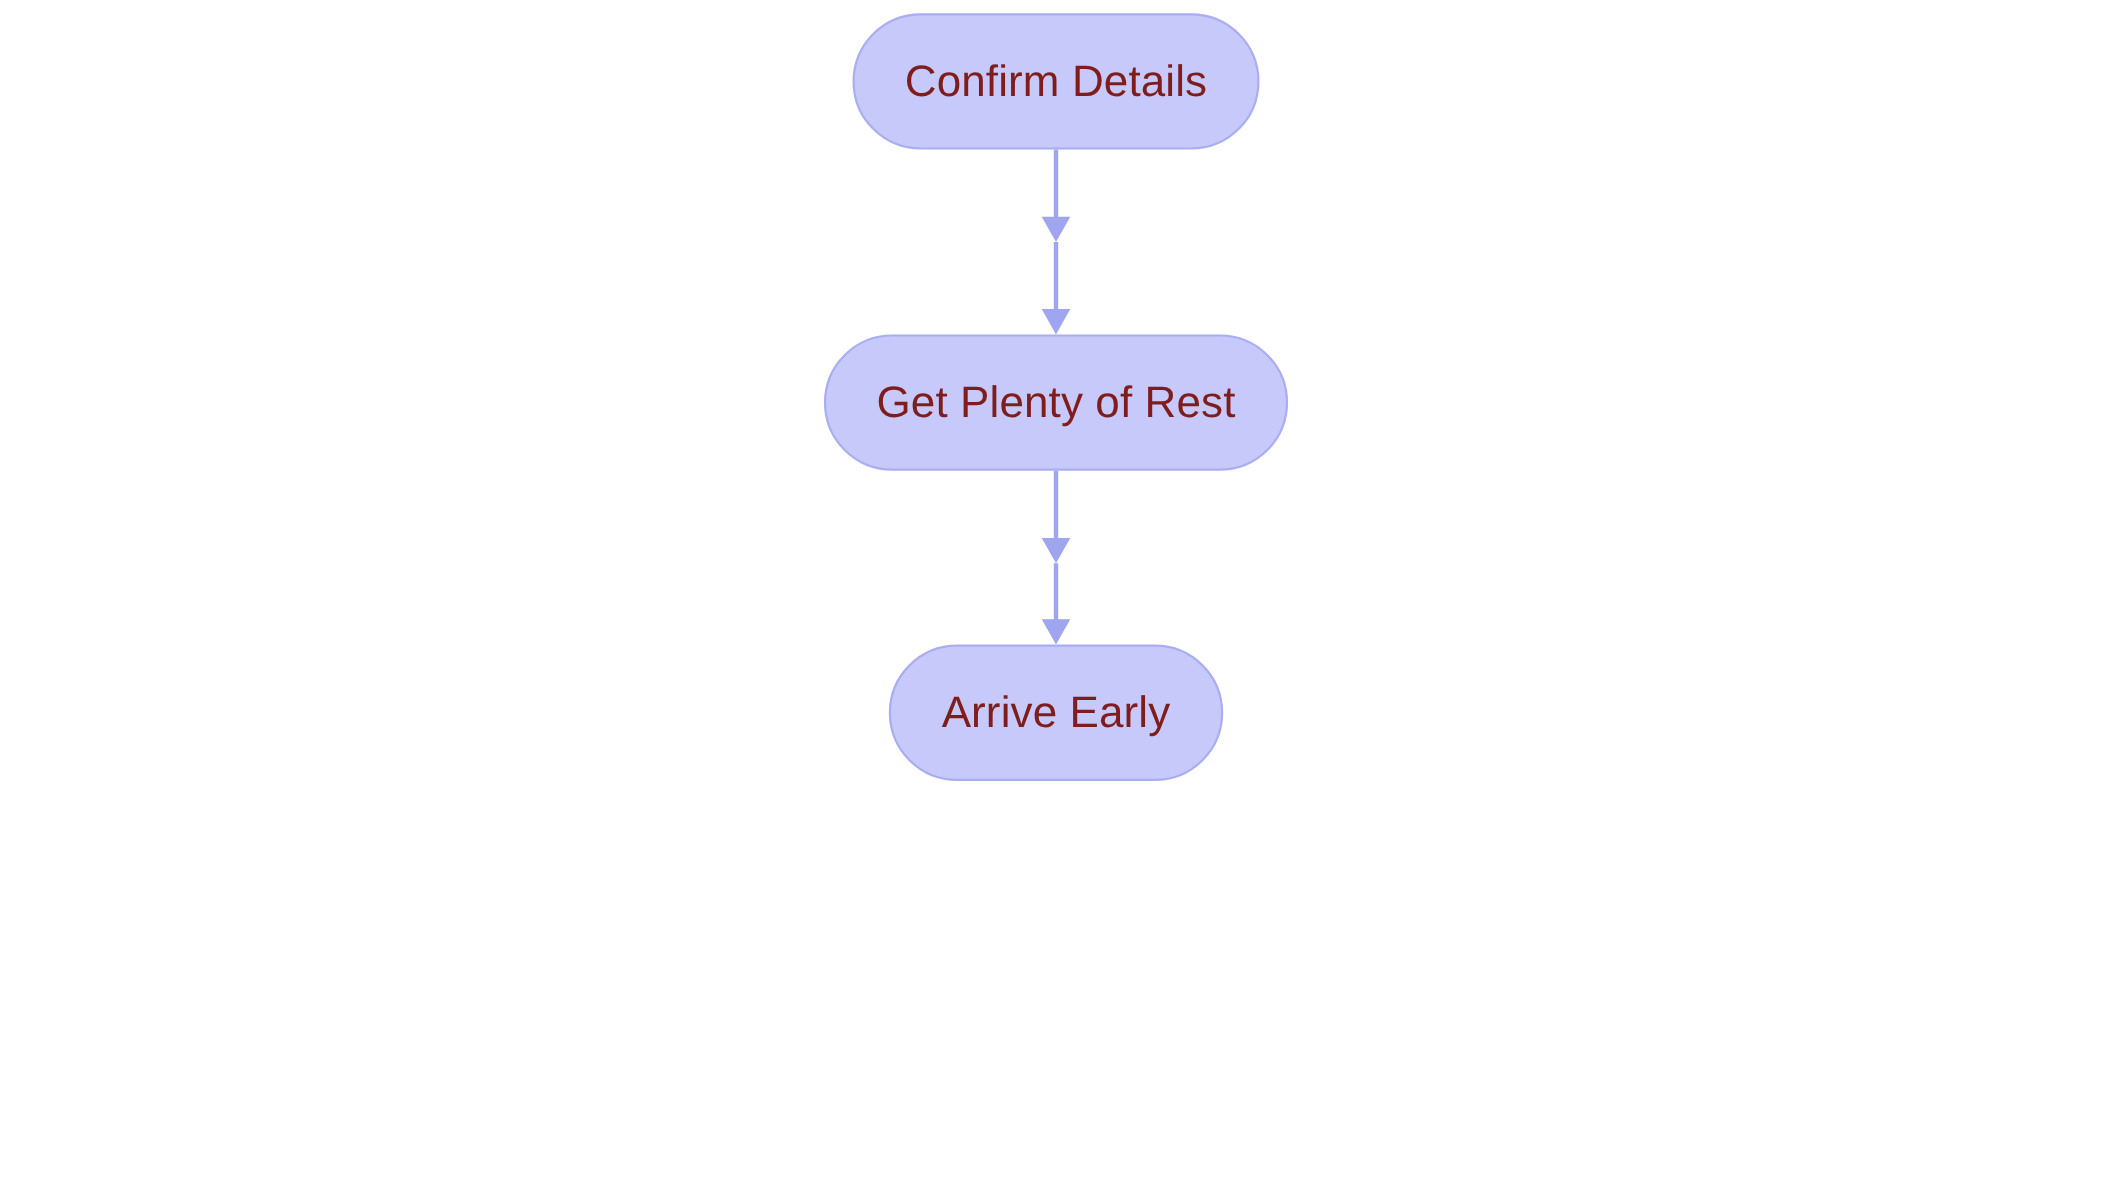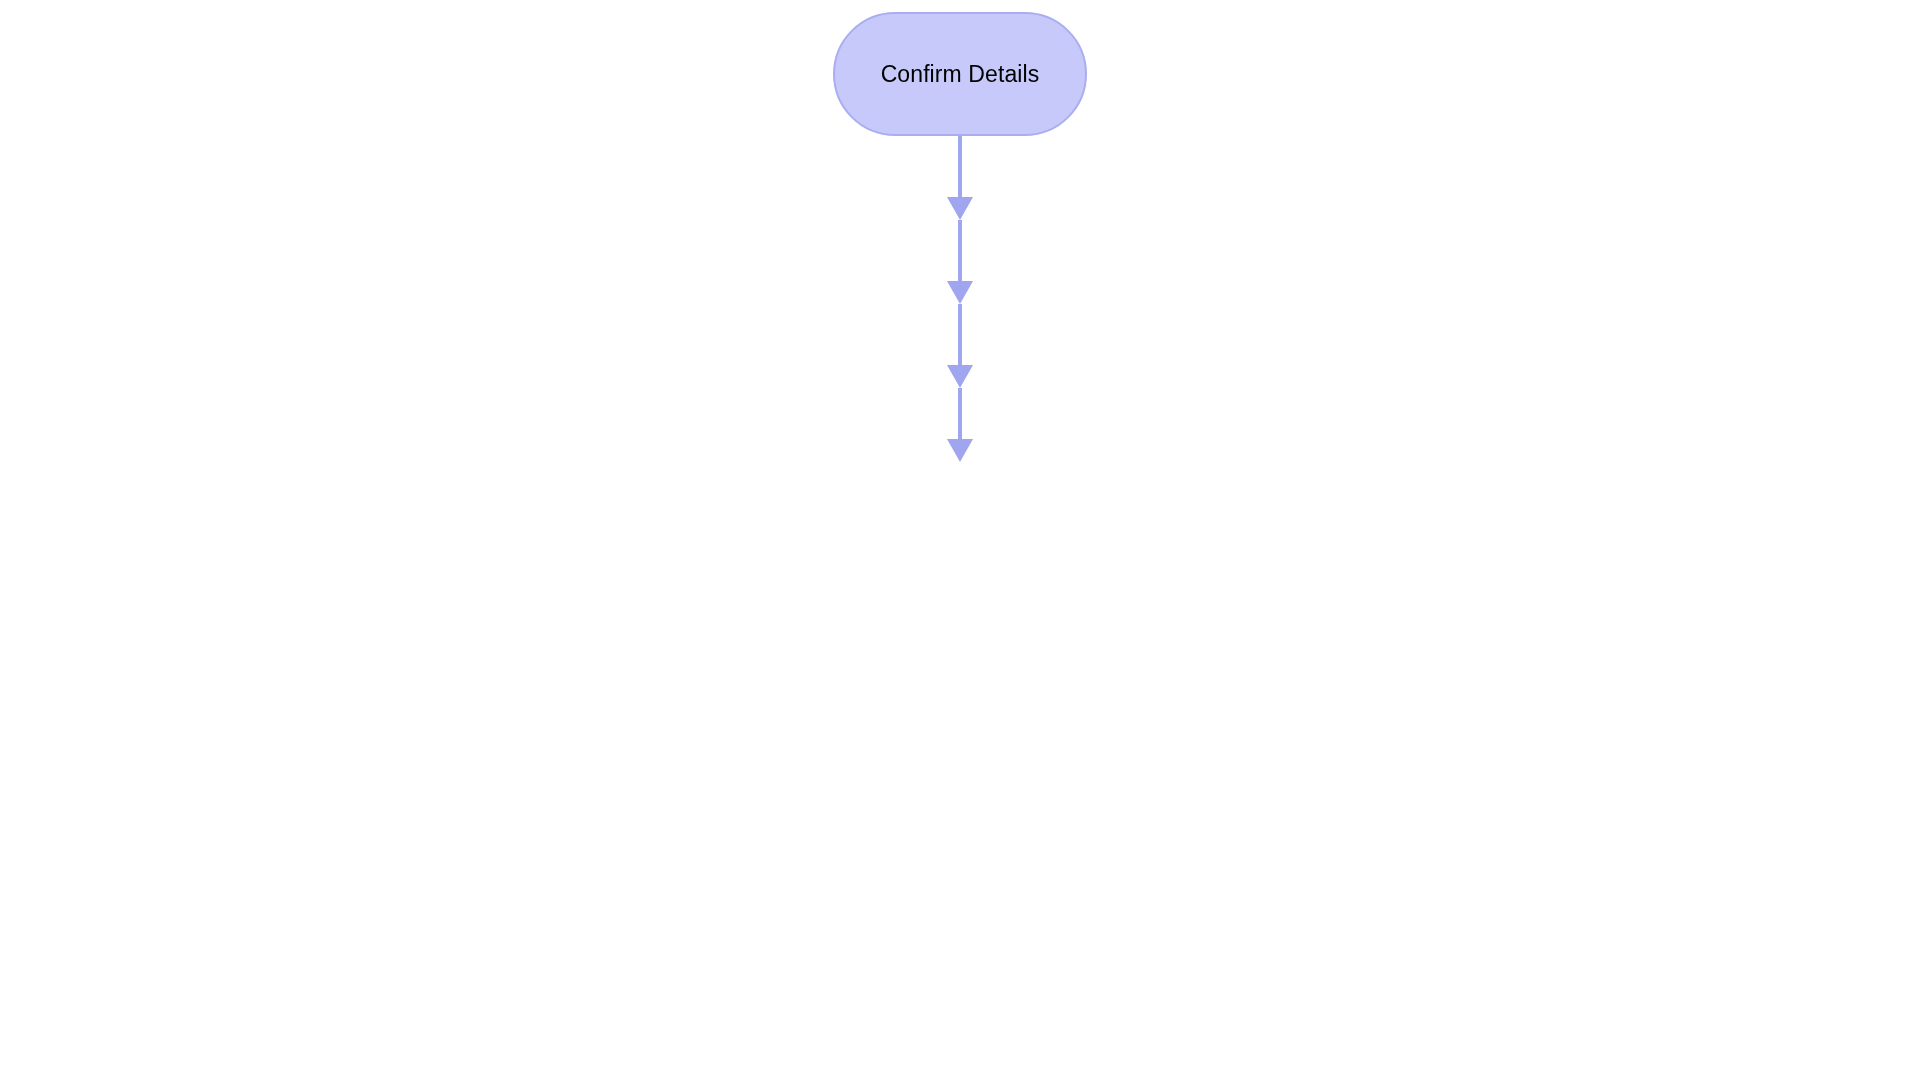--- a/index.html
+++ b/index.html
@@ -44,22 +44,22 @@
     color: #2b2bd4;
     font-size: 33px;
     font-weight: 400;
     letter-spacing: 0.1px;
     line-height: 1;
     white-space: nowrap;
     padding: 0 46px;
   }
 
   .node-label {
-    color: #000000;
-    font-size: 23px;
+    color: #7f1d1d;
+    font-size: 40px;
     line-height: 1;
     white-space: nowrap;
   }
 
   
   .node-h {
     height: 124px;
   }
 
   .connector {
@@ -112,27 +112,33 @@
       <div class="connector-line"></div>
       <div class="connector-head"></div>
     </div>
 
 
     <div class="connector gap-2">
       <div class="connector-line"></div>
       <div class="connector-head"></div>
     </div>
 
+    <div class="flow-node node-h">
+      <span class="node-label">Get Plenty of Rest</span>
+    </div>
 
     <div class="connector gap-3">
       <div class="connector-line"></div>
       <div class="connector-head"></div>
     </div>
 
 
     <div class="connector gap-4">
       <div class="connector-line"></div>
       <div class="connector-head"></div>
     </div>
 
+    <div class="flow-node node-h">
+      <span class="node-label">Arrive Early</span>
+    </div>
 
   </div>
 </div>
 
 </body></html>

